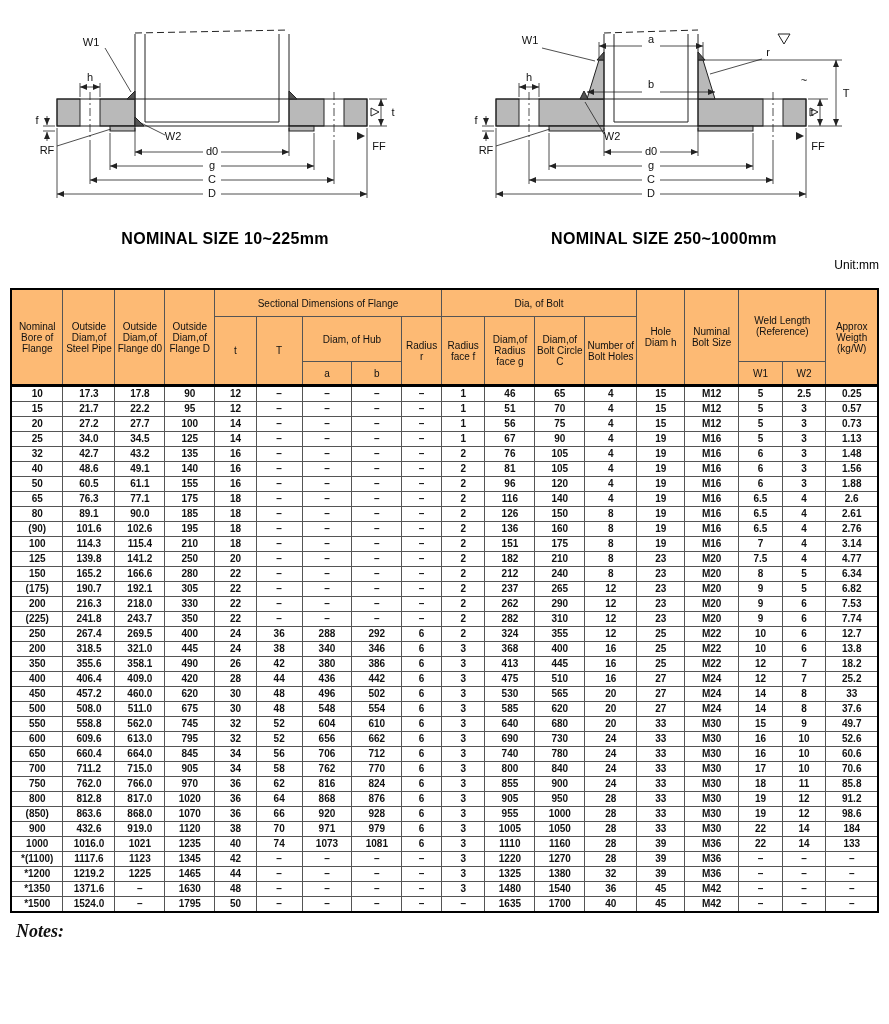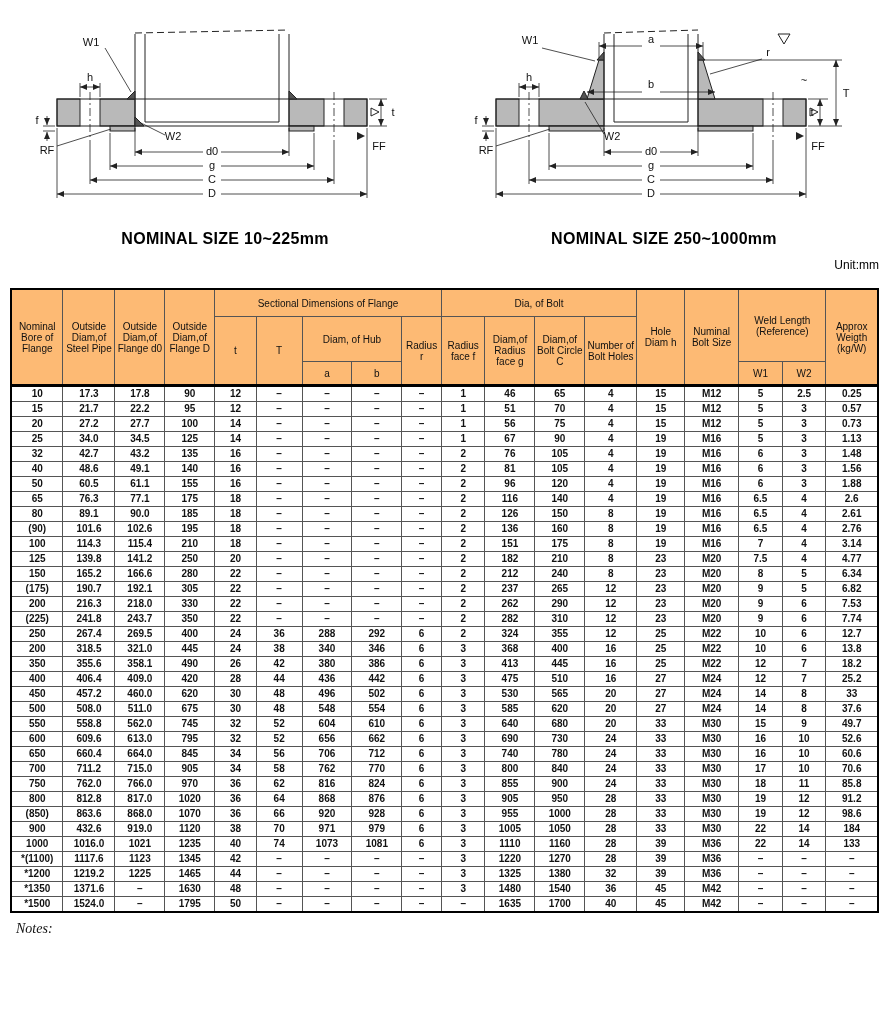--- a/index.html
+++ b/index.html
@@ -14,21 +14,21 @@
   .unit{width:869px;margin:10px auto 16px auto;text-align:right;font-size:12px;color:#000;}
   table.spec{border-collapse:collapse;table-layout:fixed;width:869px;margin:0 auto;border:2px solid #000;}
   .spec th,.spec td{border:1px solid #555;text-align:center;vertical-align:middle;padding:0 1px;overflow:hidden;}
   .spec thead th{background:#fdba74;font-weight:normal;font-size:10px;line-height:11px;}
   .spec thead{border-bottom:3px solid #000;}
   .spec thead tr.h1 th{height:26px;}
   .spec thead tr.h2 th{height:44px;}
   .spec thead tr.h3 th{height:22px;}
   .spec tbody td{font-size:10px;font-weight:bold;line-height:14px;white-space:nowrap;}
   .notes{display:flex;gap:10px;padding:8px 16px 0 16px;align-items:flex-start;}
-  .notes-title{font-style:italic;font-weight:normal;font-size:14px;font-family:"Liberation Serif", serif;}
+  .notes-title{font-style:italic;font-weight:bold;font-size:18px;font-family:"Liberation Serif", serif;}
   .notes-items div{font-size:11px;line-height:14px;color:#000;}
   svg text{font-family:"Liberation Sans", sans-serif;font-size:11px;fill:#111;}
   svg .mid{text-anchor:middle;}
 </style>
 </head>
 <body>
 
 <div class="diagrams">
 
   <div class="diagram">

